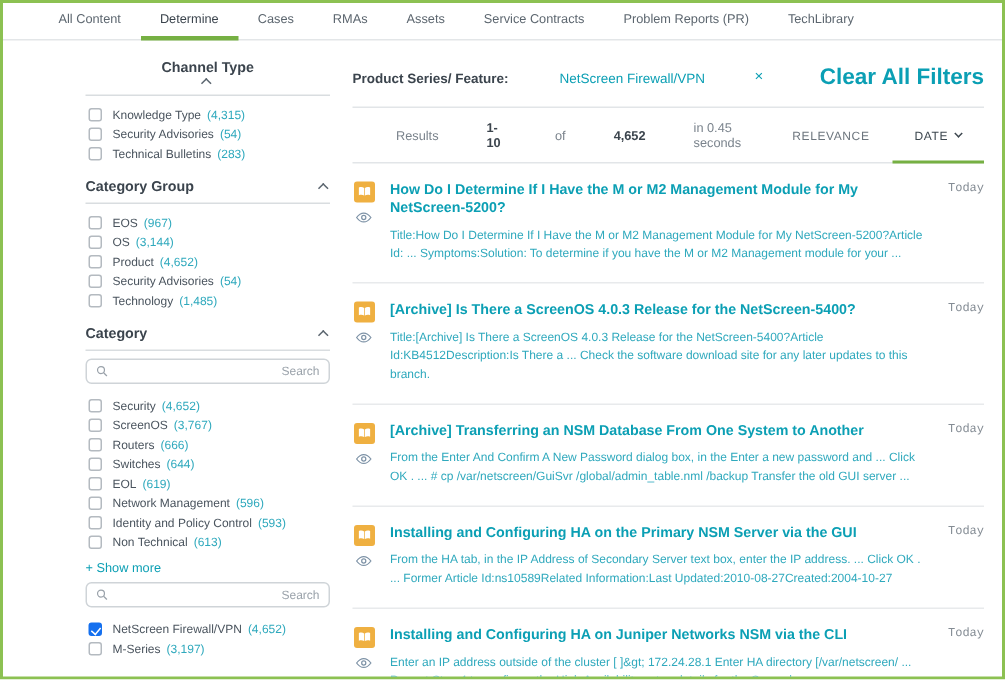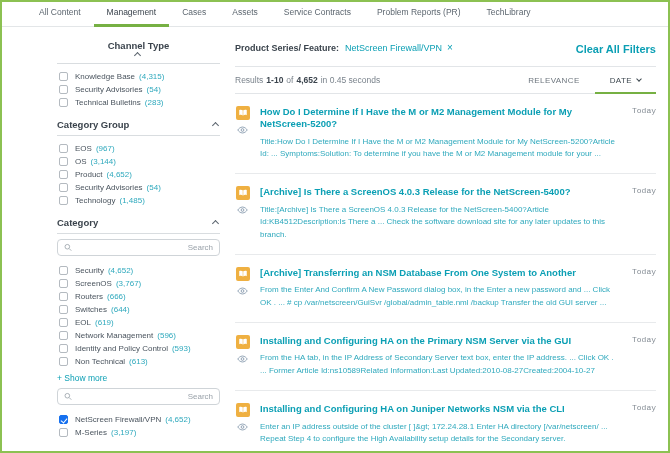--- a/index.html
+++ b/index.html
@@ -29,30 +29,30 @@
   .box.checked { background:#1570ef; border-color:#1570ef; position:relative; }
   .box.checked::after { content:""; position:absolute; left:2px; top:0.5px; width:3px; height:5px; border:solid #fff; border-width:0 1.3px 1.3px 0; transform:rotate(40deg); }
   .cb-label { font-size:8px; color:#4a545e; margin-left:7px; white-space:nowrap; }
   .cb-count { font-size:8px; color:#2fa9bd; margin-left:4px; white-space:nowrap; }
   .search-wrap { display:flex; align-items:center; height:17px; border:1px solid #cfd4d8; border-radius:4px; margin:5px 0 2px; padding:0 6px; background:#fff; }
   .search-wrap input { border:none; outline:none; font-size:8px; color:#4a545e; width:100%; margin-left:5px; font-family:"Liberation Sans", sans-serif;text-align:right; }
   .search-wrap input::placeholder { color:#9aa2aa; }
   .show-more { font-size:8.5px; color:#0b9fb4; margin:6px 0 2px; cursor:pointer; }
 
   
-  .filter-row { display:flex; padding:6px 0 11px; }
+  .filter-row { display:flex; align-items:center; padding:6px 0 11px;gap:28px; }
   .filter-label { font-size:9px; font-weight:bold; color:#3b444d; }
   .chip-text { font-size:9px; color:#0b9fb4; margin-left:6px; }
   .chip-x { font-size:10px; color:#0b9fb4; margin-left:5px; cursor:pointer; line-height:1; }
-  .clear-all { margin-left:auto; font-size:11px; font-weight:bold; color:#0b9fb4; cursor:pointer; }
+  .clear-all { margin-left:auto; font-size:15px; font-weight:bold; color:#0b9fb4; cursor:pointer; }
 
   
   .results-bar { display:flex; align-items:stretch; border-top:1px solid #e2e5e8; border-bottom:1px solid #e2e5e8; font-size:8.5px; color:#7a838c; }
   .rb-left { display:flex; align-items:center; padding:8px 0; }
-  .rb-left span { margin-right:3px; }
+  .rb-left span { margin-right:3px;margin-left:29px; }
   .rb-bold { color:#3b444d; font-weight:bold; }
   .sort-tabs { margin-left:auto; display:flex; }
   .sort-tab { position:relative; display:flex; align-items:center; padding:0 15px; font-size:8px; letter-spacing:0.4px; color:#6d767e; cursor:pointer; }
   .sort-tab.active { color:#3e4850; }
   .sort-tab.active::after { content:""; position:absolute; left:0; right:0; bottom:-1px; height:2px; background:#76b043; }
   .chev-down { width:4px; height:4px; border:solid #3e4850; border-width:0 1.3px 1.3px 0; transform:rotate(45deg); margin-left:5px; margin-top:-2px; }
 
   
   .result { display:flex; padding:12px 0 13px; border-bottom:1px solid #e8eaec; }
   .result:last-child { border-bottom:none; }
@@ -65,40 +65,41 @@
   .res-date { font-size:8px; color:#848c94; white-space:nowrap;font-family:Liberation Mono, monospace; }
   .res-snippet { font-size:8px; color:#2fa9bd; line-height:1.55; margin-top:5px; padding-right:34px; }
 </style>
 </head>
 <body>
 
 <div class="page">
 
   <div class="tabbar">
     <div class="tab">All Content</div>
-    <div class="tab active">Management</div>
+    <div class="tab active">Determine</div>
     <div class="tab">Cases</div>
+    <div class="tab">RMAs</div>
     <div class="tab">Assets</div>
     <div class="tab">Service Contracts</div>
     <div class="tab">Problem Reports (PR)</div>
     <div class="tab">TechLibrary</div>
   </div>
 
   <div class="content">
 
     <div class="sidebar">
 
       <div class="sec-head">
         <span class="sec-title">Channel Type</span>
         <span class="chev"></span>
       </div>
       <div class="rows">
         <div class="cb-row">
           <span class="box"></span>
-          <span class="cb-label">Knowledge Base</span>
+          <span class="cb-label">Knowledge Type</span>
           <span class="cb-count">(4,315)</span>
         </div>
         <div class="cb-row">
           <span class="box"></span>
           <span class="cb-label">Security Advisories</span>
           <span class="cb-count">(54)</span>
         </div>
         <div class="cb-row">
           <span class="box"></span>
           <span class="cb-label">Technical Bulletins</span>

